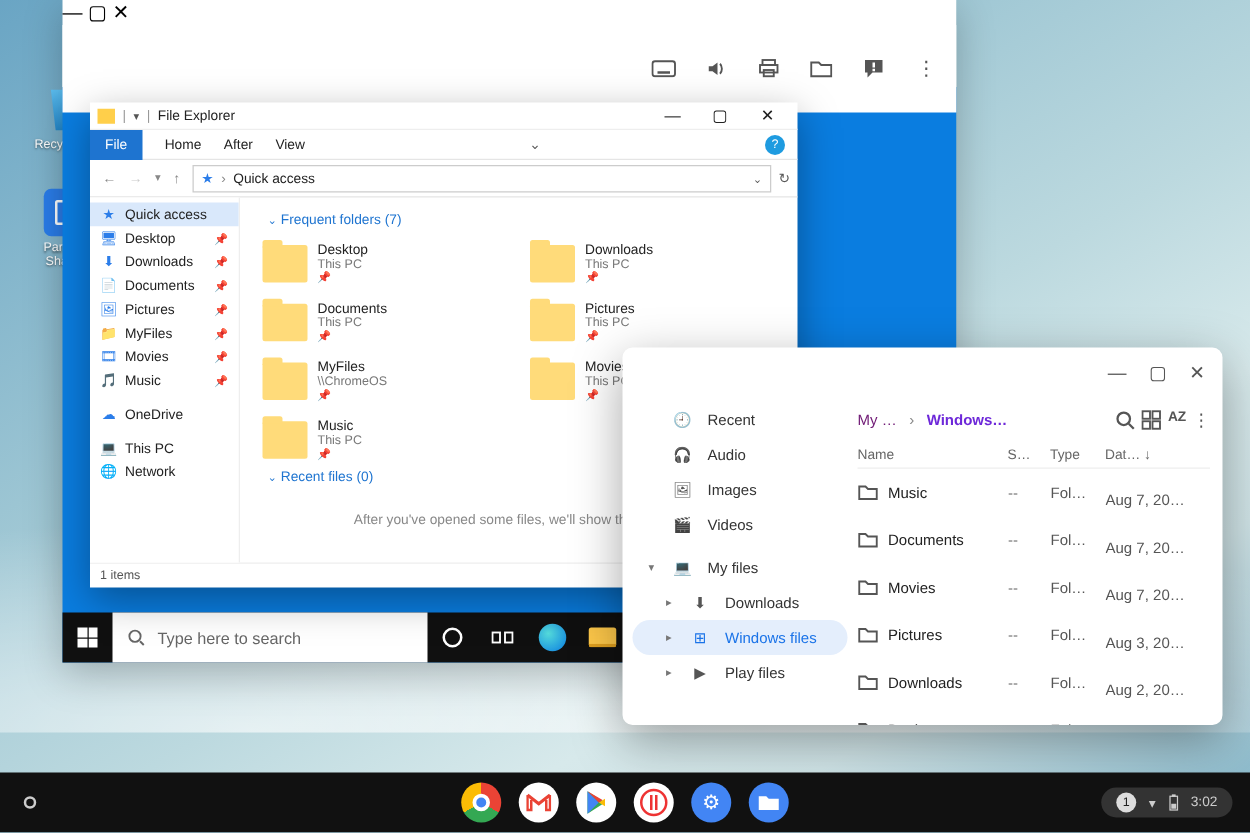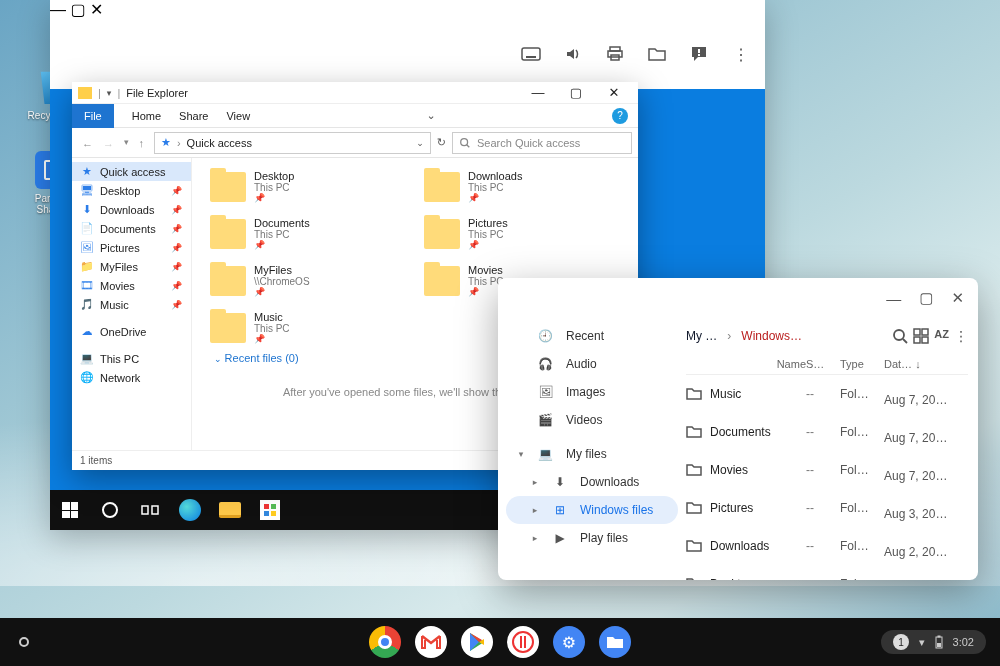--- a/index.html
+++ b/index.html
@@ -61,25 +61,25 @@
   
   .cf { position:absolute; top:278px; left:498px; width:480px; height:302px; background:#fff; border-radius:8px; box-shadow:0 12px 40px rgba(0,0,0,.35); z-index:6; font-size:12px; color:#222; display:flex; flex-direction:column;}
   .cf-top { height:40px; display:flex; align-items:center; justify-content:flex-end; gap:18px; padding:0 14px; color:#555; font-size:15px;}
   .cf-body { flex:1; display:flex; overflow:hidden;}
   .cf-side { width:188px; padding:4px 8px; }
   .cf-side .srow { display:flex; align-items:center; gap:12px; padding:7px 10px; border-radius:16px; color:#333; font-size:12px;}
   .cf-side .srow.sel { background:#e4eefc; color:#1a73e8; }
   .cf-side .srow .chev { width:10px; color:#777; font-size:9px; text-align:center;}
   .cf-main { flex:1; display:flex; flex-direction:column; padding:0 10px 0 0;}
   .cf-bc { height:40px; display:flex; align-items:center; gap:10px; font-size:12px; }
-  .cf-bc .crumb { color:#0f172a; white-space:nowrap; overflow:hidden; text-overflow:ellipsis; max-width:50px;}
-  .cf-bc .crumb.active { color:#b91c1c; font-weight:400; max-width:80px;}
+  .cf-bc .crumb { color:#701a75; white-space:nowrap; overflow:hidden; text-overflow:ellipsis; max-width:50px;}
+  .cf-bc .crumb.active { color:#6d28d9; font-weight:700; max-width:80px;}
   .cf-bc .tools { margin-left:auto; display:flex; gap:5px; color:#555; font-size:14px;}
   .cf-cols { display:flex; font-size:11px; color:#666; padding:4px 0; border-bottom:1px solid #eee;}
-  .cf-cols .c1{flex:0 0 120px;text-align:right;} .cf-cols .c2{flex:0 0 34px;} .cf-cols .c3{flex:0 0 44px;} .cf-cols .c4{flex:1;}
+  .cf-cols .c1{flex:0 0 120px;} .cf-cols .c2{flex:0 0 34px;} .cf-cols .c3{flex:0 0 44px;} .cf-cols .c4{flex:1;}
   .cf-rows { overflow:auto;}
   .cf-row { display:flex; align-items:center; padding:6px 0; font-size:12px;}
   .cf-row .ic{width:24px;color:#555;}
   .cf-row .c1{flex:0 0 96px;} .cf-row .c2{flex:0 0 34px;color:#777;} .cf-row .c3{flex:0 0 44px;color:#555;white-space:nowrap;overflow:hidden;text-overflow:ellipsis;} .cf-row .c4{flex:1;color:#555;white-space:nowrap;overflow:hidden;text-overflow:ellipsis;margin-top:12px;}
 
   
   .shelf { position:absolute; bottom:0; left:0; right:0; height:48px; background:#111; display:flex; align-items:center; z-index:20;}
   .shelf .launcher { width:48px; display:flex; align-items:center; justify-content:center;}
   .shelf .launcher .dot{width:10px;height:10px;border:2px solid #ccc;border-radius:50%;}
   .shelf .apps { position:absolute; left:50%; transform:translateX(-50%); display:flex; gap:14px;}
@@ -152,20 +152,27 @@
 
   <div class="taskbar">
     <div class="start">
         <div class="winlogo">
           <div></div>
           <div></div>
           <div></div>
           <div></div>
         </div>
       </div>
+    <div class="searchbox">
+      <svg width="14" height="14" viewBox="0 0 14 14">
+          <circle cx="6" cy="6" r="4.5" fill="none" stroke="#666" stroke-width="1.5"></circle>
+          <line x1="10" y1="10" x2="13" y2="13" stroke="#666" stroke-width="1.5"></line>
+        </svg>
+      <span>Type here to search</span>
+    </div>
     <div class="tb-icon">
         <div style="width:16px;height:16px;border:2px solid #fff;border-radius:50%;"></div>
       </div>
     <div class="tb-icon">
         <svg width="18" height="14" viewBox="0 0 18 14">
           <rect x="1" y="3" width="6" height="8" fill="none" stroke="#fff" stroke-width="1.5"></rect>
           <rect x="11" y="3" width="6" height="8" fill="none" stroke="#fff" stroke-width="1.5"></rect>
         </svg>
       </div>
     <div class="tb-icon">
@@ -190,46 +197,39 @@
     <span class="spacer"></span>
     <div class="fe-wc">
       <span>—</span>
       <span>▢</span>
       <span>✕</span>
     </div>
   </div>
   <div class="fe-menu">
     <span class="file-tab">File</span>
     <span>Home</span>
-    <span>Share</span>
+    <span>After</span>
     <span>View</span>
     <span style="margin-left:auto;color:#555">⌄</span>
     <span class="help">?</span>
   </div>
   <div class="fe-addr">
     <div class="fe-nav">
       <span>←</span>
       <span style="color:#ccc">→</span>
       <span style="font-size:9px">▾</span>
       <span>↑</span>
     </div>
     <div class="fe-path">
       <span style="color:#2b7de9">★</span>
       <span style="color:#888">›</span>
       <span>Quick access</span>
       <span style="margin-left:auto;font-size:9px;color:#555">⌄</span>
     </div>
     <span style="color:#555">↻</span>
-    <div class="fe-search">
-      <svg width="12" height="12" viewBox="0 0 14 14">
-          <circle cx="6" cy="6" r="4" fill="none" stroke="#888" stroke-width="1.5"></circle>
-          <line x1="9" y1="9" x2="12" y2="12" stroke="#888" stroke-width="1.5"></line>
-        </svg>
-      <span>Search Quick access</span>
-    </div>
   </div>
   <div class="fe-body">
     <div class="fe-side" id="fe-side">
         <div class="item sel">
           <span style="color:#2b7de9;width:14px;text-align:center">★</span>
           <span>Quick access</span>
         </div>
         <div class="item">
           <span style="color:#2b7de9;width:14px;text-align:center">🖥</span>
           <span>Desktop</span>
@@ -274,20 +274,21 @@
         <div class="item">
           <span style="color:#2b7de9;width:14px;text-align:center">💻</span>
           <span>This PC</span>
         </div>
         <div class="item">
           <span style="color:#2b7de9;width:14px;text-align:center">🌐</span>
           <span>Network</span>
         </div>
       </div>
     <div class="fe-main">
+      <div class="fe-group"><span style="font-size:9px">⌄</span> <span>Frequent folders (7)</span></div>
       <div class="fe-grid" id="fe-grid">
           <div class="fe-tile">
             <div class="fe-ticon"></div>
             <div class="fe-tinfo">
               <div class="n">Desktop</div>
               <div class="s">This PC</div>
               <div class="p">📌</div>
             </div>
           </div>
           <div class="fe-tile">

